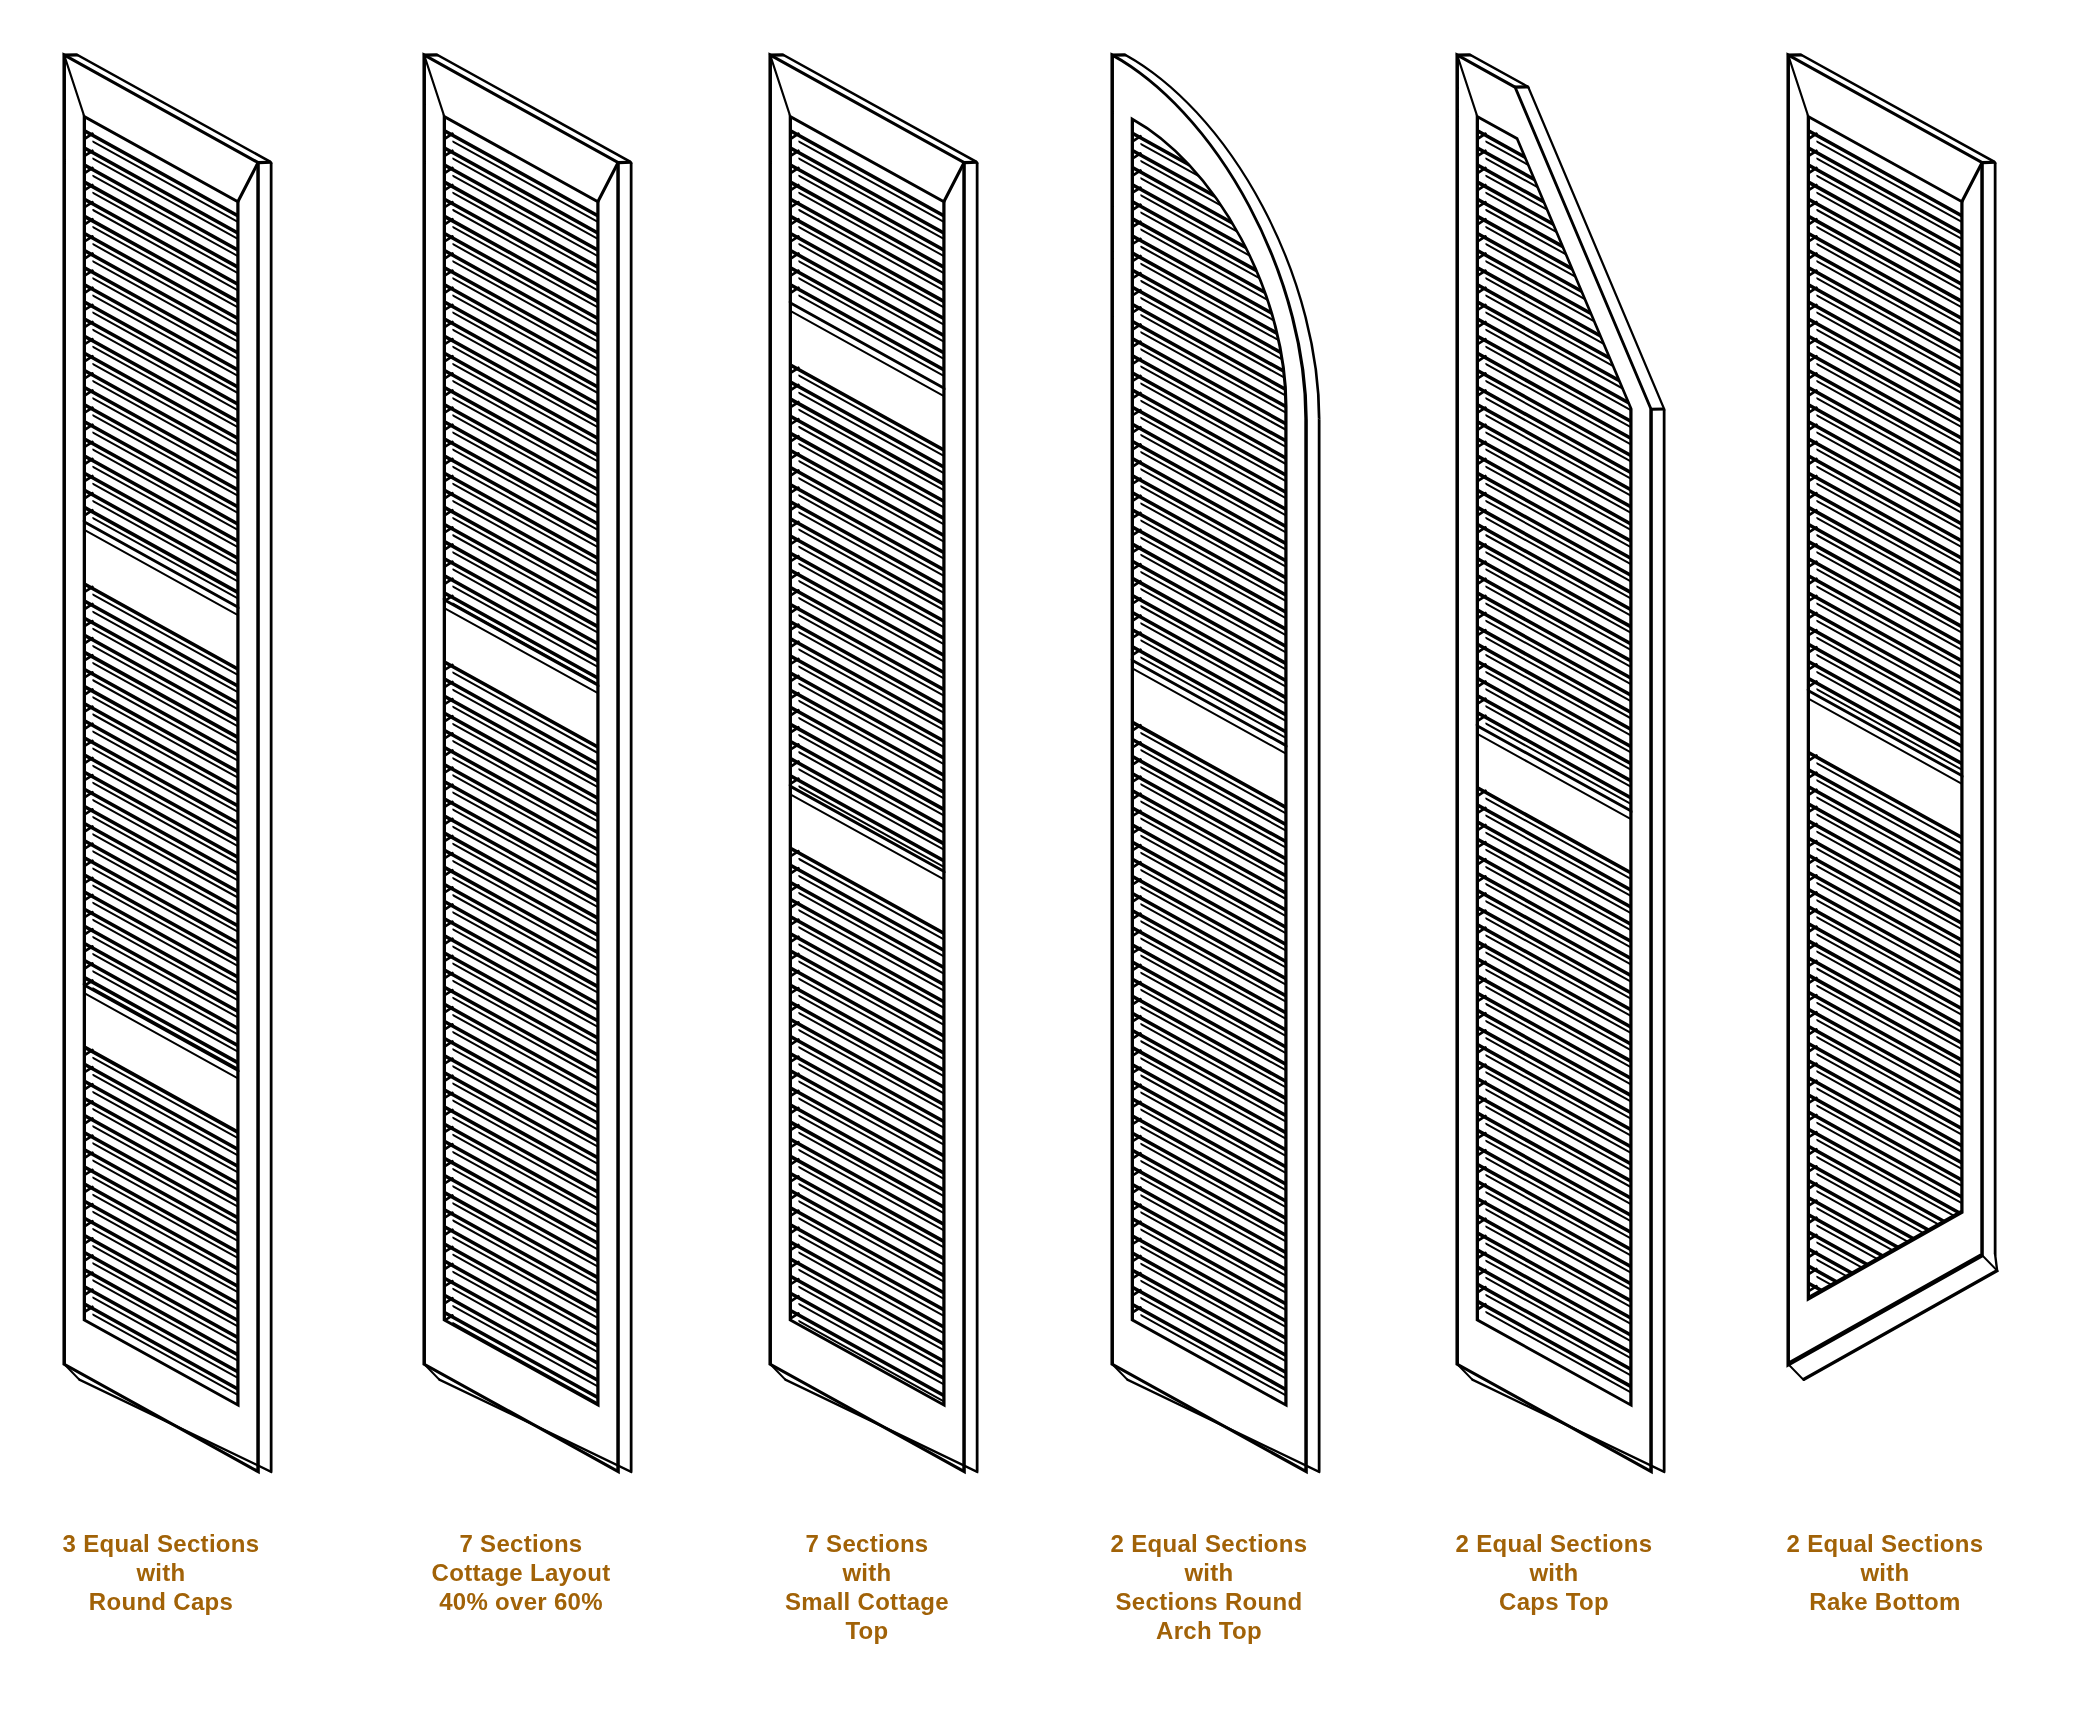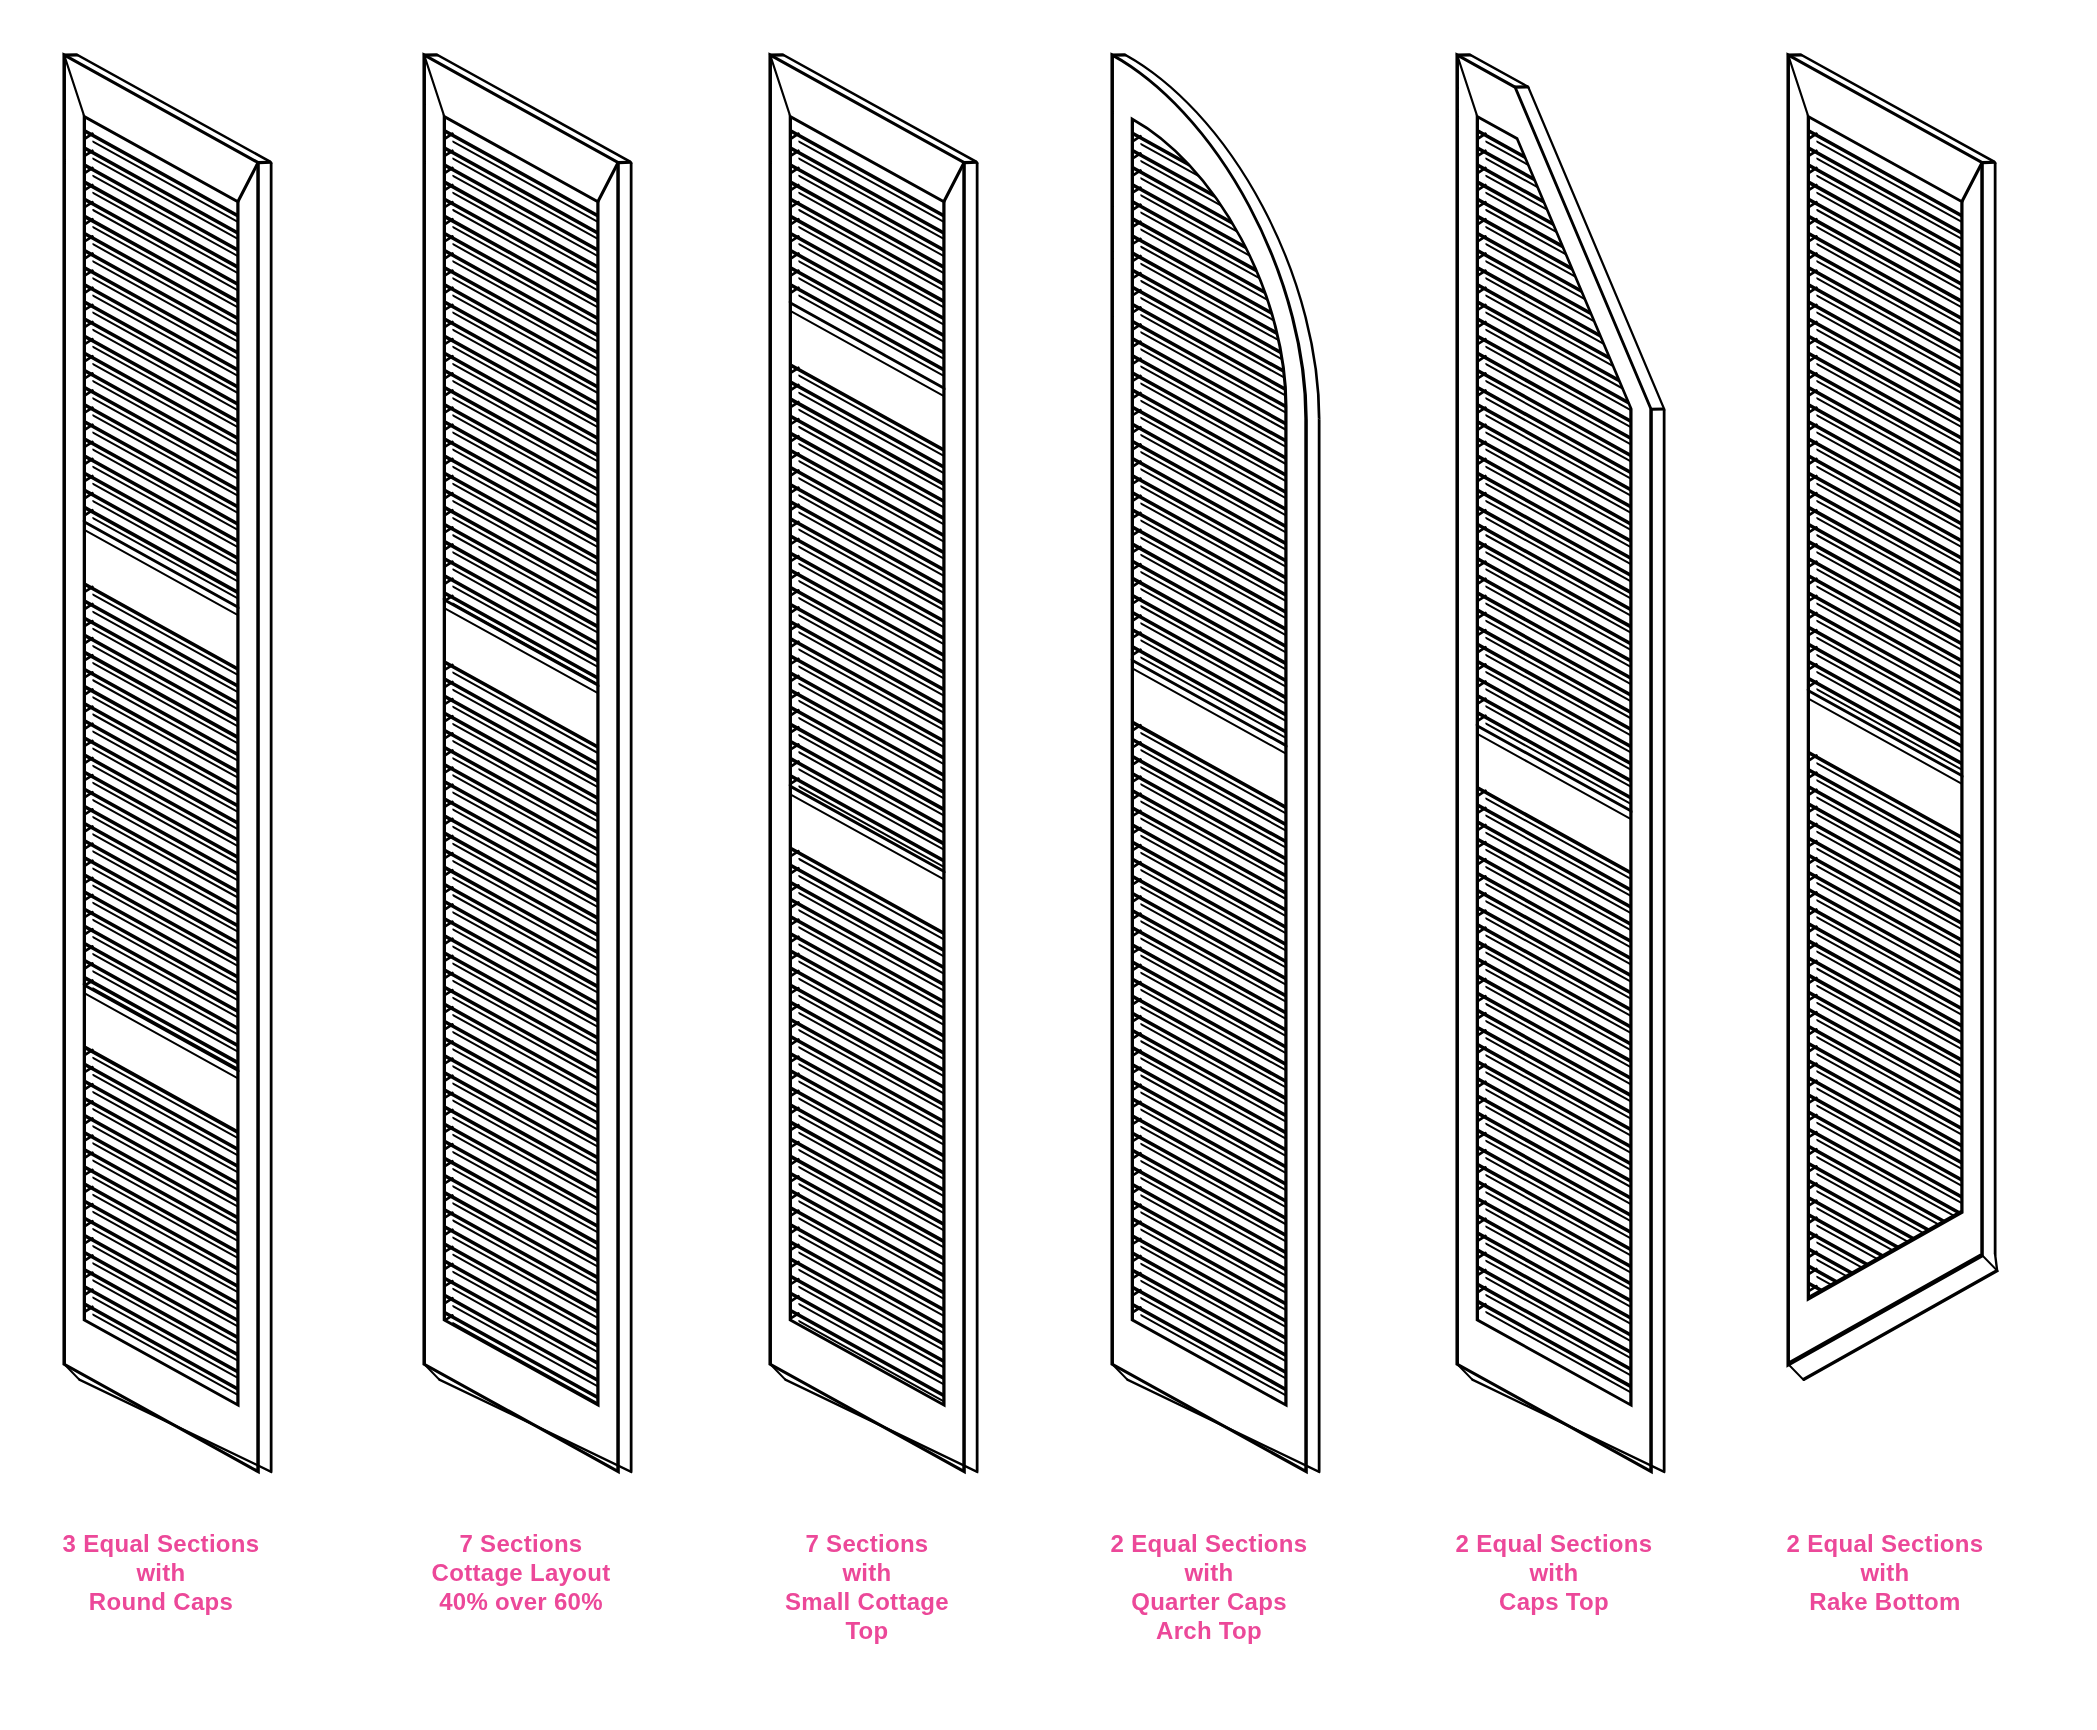--- a/index.html
+++ b/index.html
@@ -12,21 +12,21 @@
   }
   .fig{position:absolute;top:40px;width:237px;}
   .fig svg{position:absolute;left:0;top:0;}
   .caption{
     position:absolute;
     left:-60px;top:1489px;width:322px;
     text-align:center;
     font-weight:700;
     font-size:24px;
     line-height:29px;
-    color:#ec4899;
+    color:#a16207;
     letter-spacing:0.3px;
   }
   .caption span{display:block;}
 </style>
 </head>
 <body>
 
 <div class="fig" style="left:60px">
   <svg id="shutter-svg-0" width="237" height="1445" viewBox="0 0 470 2870">
       <g transform="translate(8,30) skewY(29)">
@@ -896,21 +896,21 @@
         <line x1="40" y1="1180" x2="345" y2="1180" stroke="#000000" stroke-width="6.5" stroke-linecap="round"></line>
         <line x1="40" y1="1196" x2="345" y2="1196" stroke="#000000" stroke-width="4.5" stroke-linecap="round"></line>
       </g>
       <clipPath id="clip3">
         <path d="M40,105 A305,400 0 0 1 345,505 V2490 H40 Z"></path>
       </clipPath>
     </svg>
   <div class="caption">
     <span>2 Equal Sections</span>
     <span>with</span>
-    <span>Quarter Caps</span>
+    <span>Sections Round</span>
     <span>Arch Top</span>
   </div>
 </div>
 
 <div class="fig" style="left:1453px">
   <svg id="shutter-svg-4" width="237" height="1445" viewBox="0 0 470 2870">
       <g transform="translate(8,30) skewY(29)">
         <path d="M26,-15 H141 L411,475" fill="none" stroke="#000000" stroke-width="5.5" stroke-linejoin="miter"></path>
         <path d="M411,475 V2585" fill="none" stroke="#000000" stroke-width="5.5" stroke-linejoin="miter"></path>
         <line x1="0" y1="0" x2="26" y2="-15" stroke="#000000" stroke-width="5.5" stroke-linecap="round"></line>

